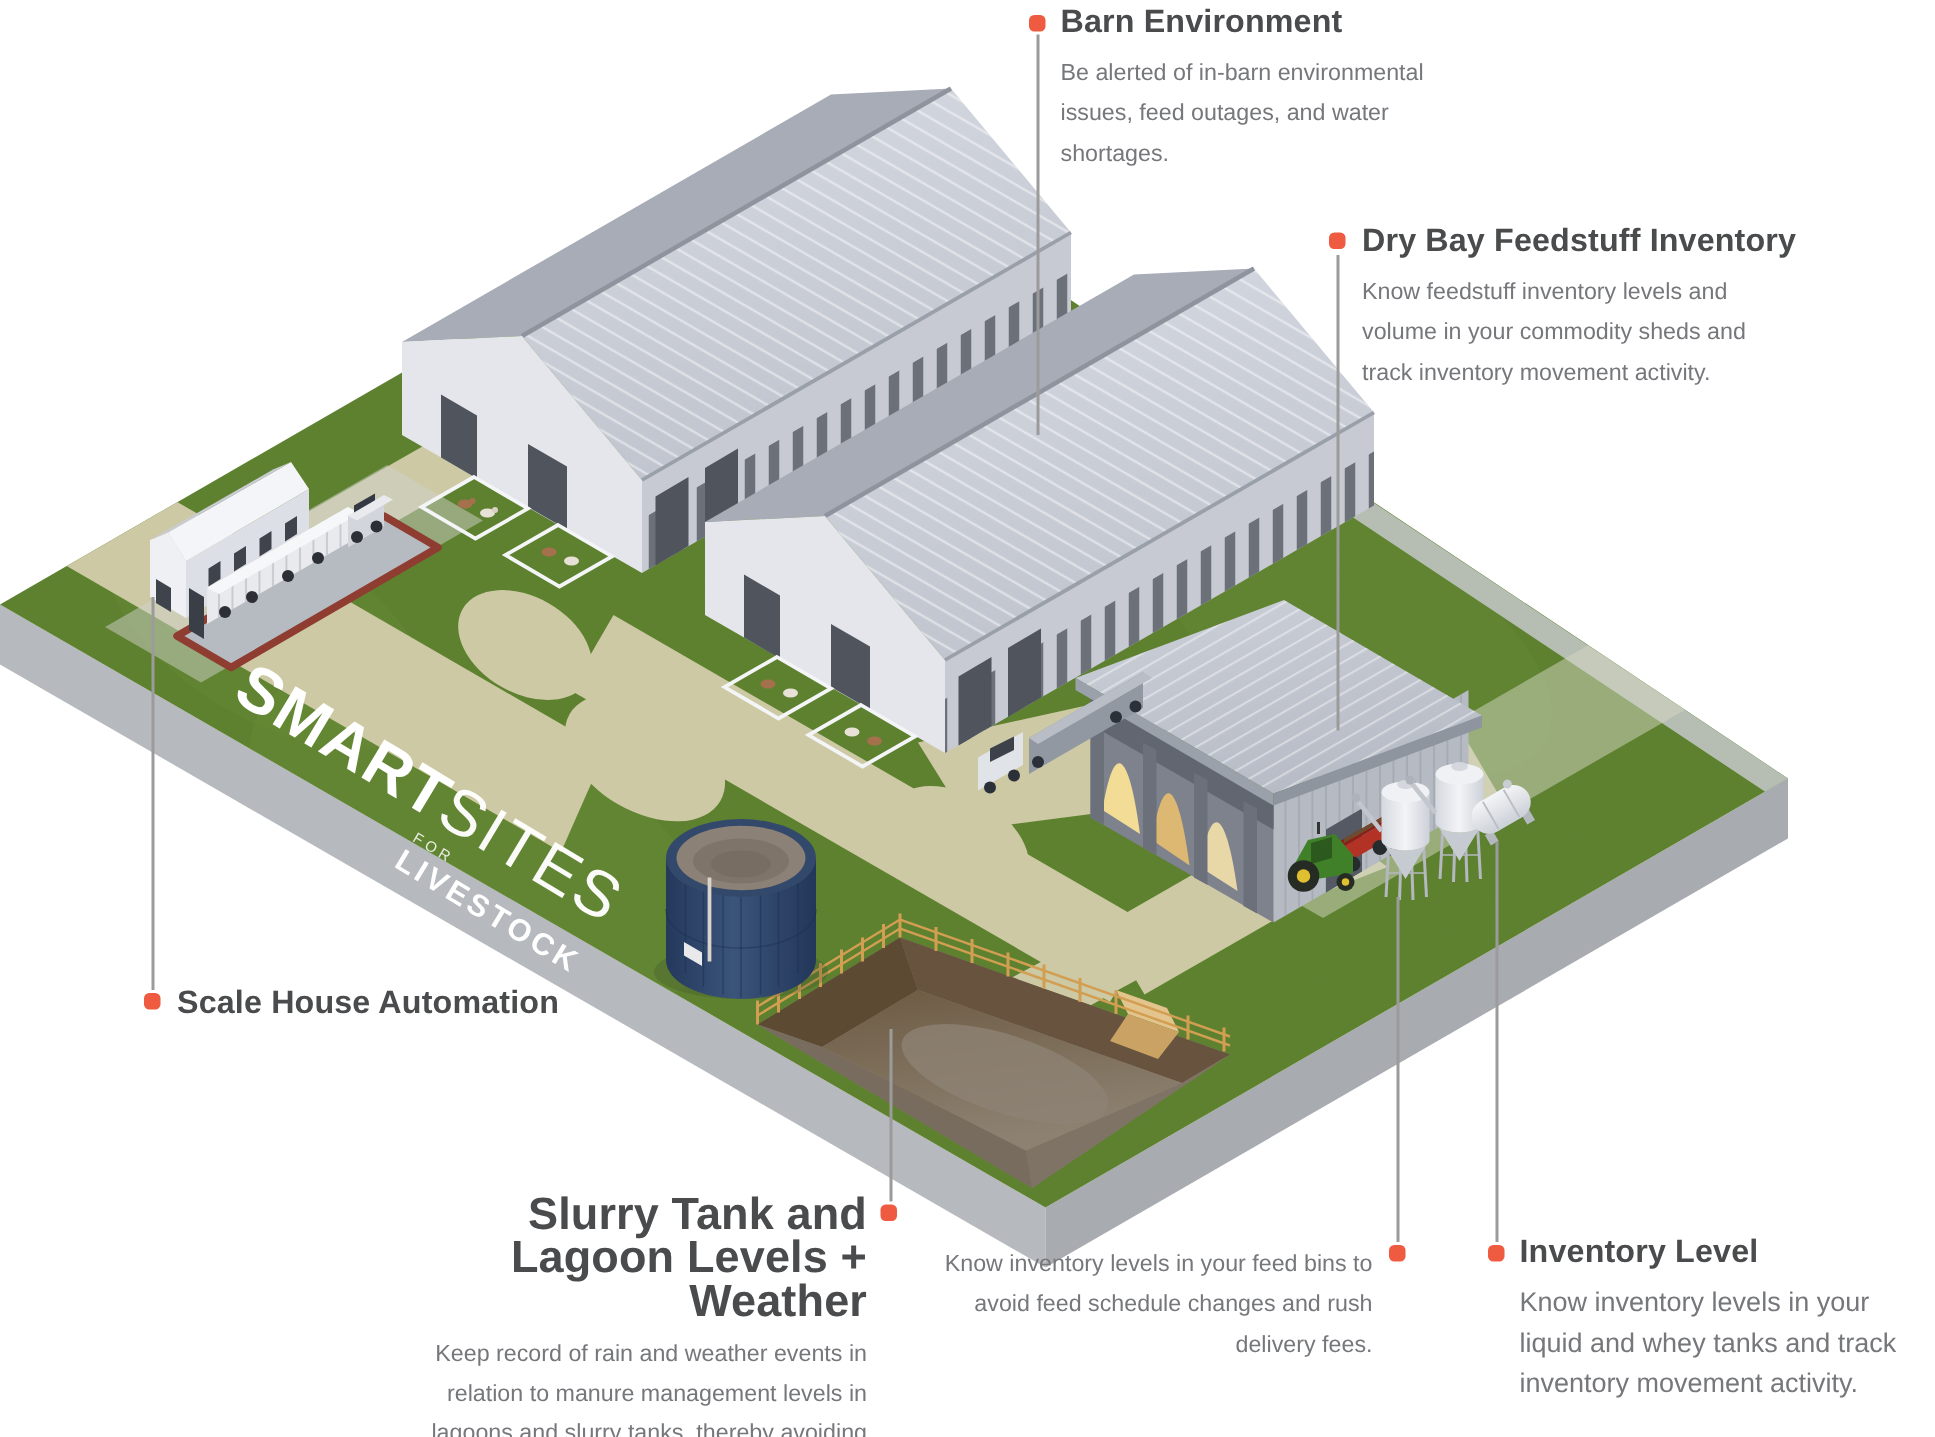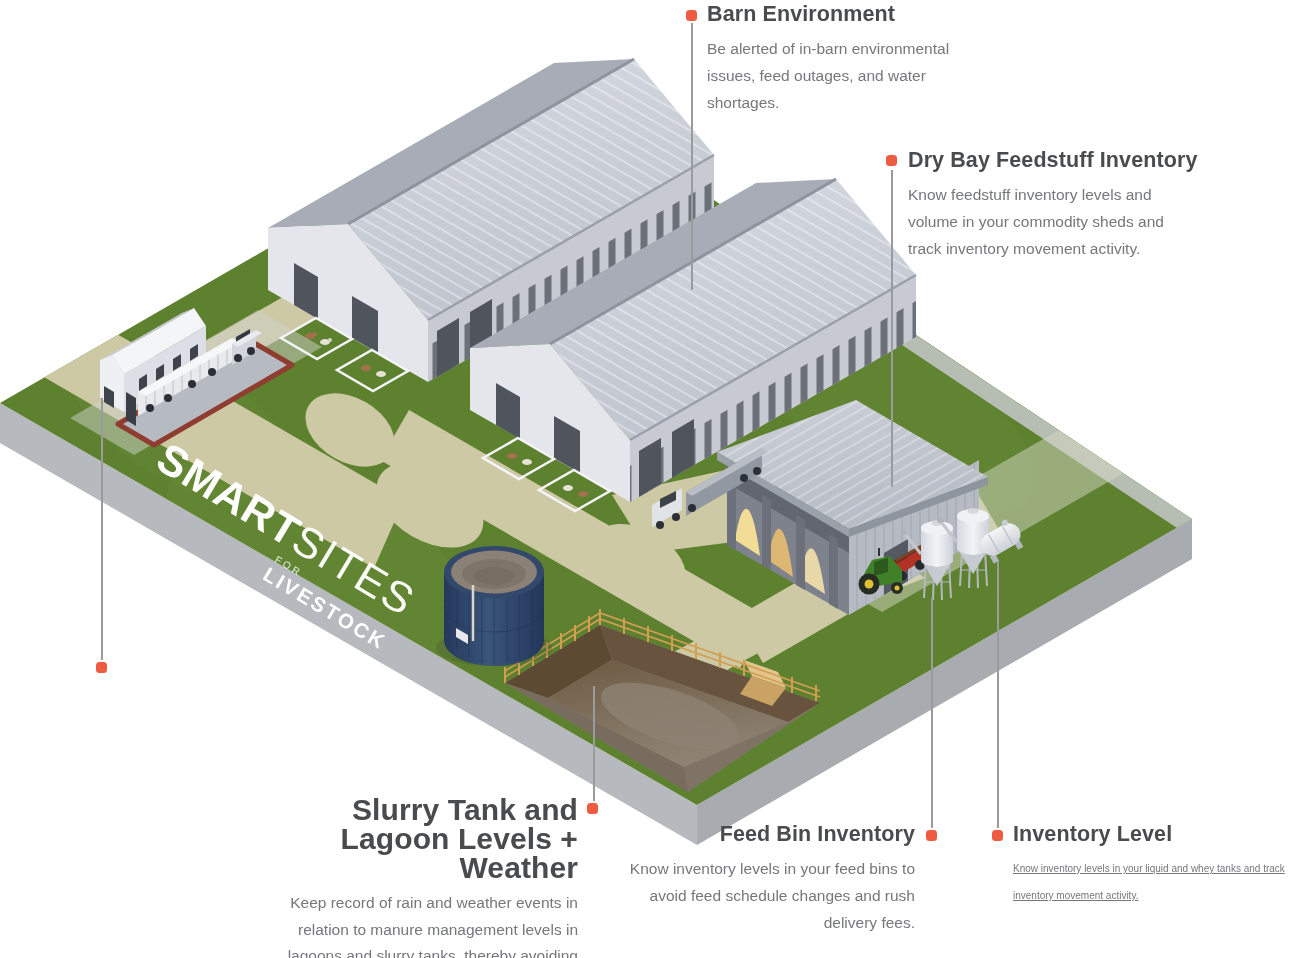--- a/index.html
+++ b/index.html
@@ -356,30 +356,30 @@
   <div class="title">Barn Environment</div>
   <div class="body">Be alerted of in-barn environmental issues, feed outages, and water shortages.</div>
 </div>
 
 <div class="callout" style="left:908px;top:147px;width:310px;">
   <div class="title">Dry Bay Feedstuff Inventory</div>
   <div class="body" style="width:262px;">Know feedstuff inventory levels and volume in your commodity sheds  and track inventory movement activity.</div>
 </div>
 
 <div class="callout" style="left:118px;top:655px;width:275px;">
+  <div class="title">Scale House Automation</div>
 </div>
 
 <div class="callout right" style="left:272px;top:795px;width:306px;">
   <div class="title" style="font-size:30px;line-height:29px;">Slurry Tank and Lagoon Levels + Weather</div>
   <div class="body" style="line-height:26.5px;">Keep record of rain and weather events in relation to manure management levels in lagoons and slurry tanks, thereby avoiding overflows and staying within compliance</div>
 </div>
 
 <div class="callout right" style="left:625px;top:821px;width:290px;">
-  <div class="title">Feed Bin Inventory</div>
   <div class="body">Know inventory levels in your feed bins to avoid feed schedule changes and rush delivery fees.</div>
 </div>
 
 <div class="callout" style="left:1013px;top:821px;width:272px;">
   <div class="title">Inventory Level</div>
-  <div class="body" style="font-size:10px;text-decoration:underline;">Know inventory levels in your liquid and whey tanks and track inventory movement activity.</div>
+  <div class="body" style="font-size:18px;">Know inventory levels in your liquid and whey tanks and track inventory movement activity.</div>
 </div>
 
 </div>
 
 </body></html>

